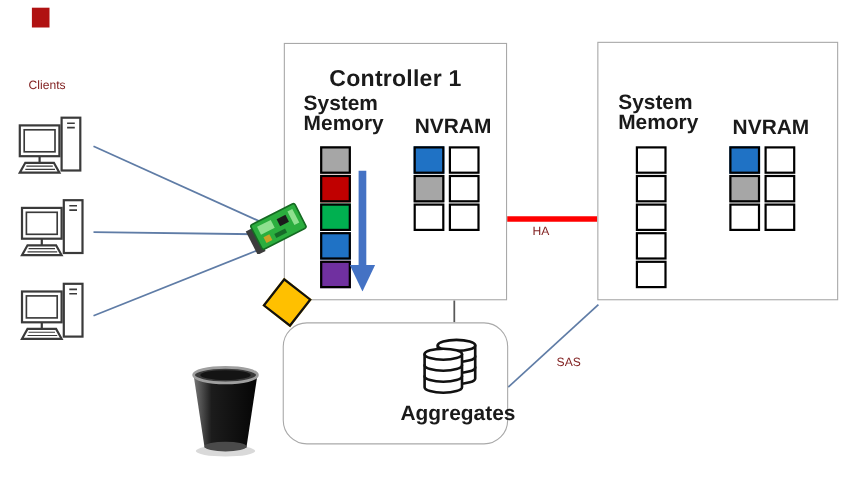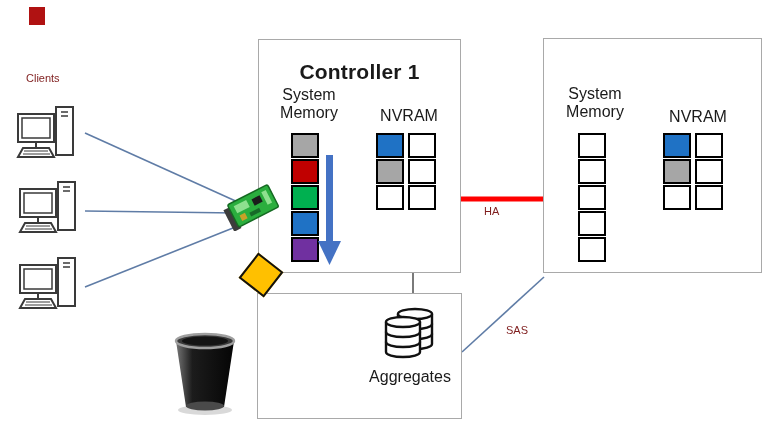--- a/index.html
+++ b/index.html
@@ -3,21 +3,21 @@
 <meta charset="utf-8">
 <style>
   html,body{margin:0;padding:0;background:#fff;}
   #canvas{position:relative;width:768px;height:435px;background:#ffffff;
           font-family:"Liberation Sans", sans-serif;color:#1a1a1a;overflow:hidden;}
   .abs{position:absolute;}
   .label{font-size:11px;color:#7f1d1d;}
   .box{position:absolute;background:#ffffff;border:1.5px solid #a9a9a9;box-sizing:border-box;}
   .box-title{position:absolute;top:8px;left:0;width:100%;text-align:center;
              font-size:21px;font-weight:bold;letter-spacing:0.2px;margin-top:12px;}
-  .sublabel{position:absolute;font-size:16px;line-height:18px;text-align:center;}
+  .sublabel{position:absolute;font-size:19px;line-height:18px;text-align:center;font-weight:bold;}
   .block-col{display:flex;flex-direction:column;gap:1px;}
   .block{width:28px;height:25px;border:2px solid #000;box-sizing:border-box;background:#fff;}
   .nvram-grid{display:flex;flex-direction:row;gap:4px;}
   svg{display:block;}
   #overlay{position:absolute;left:0;top:0;z-index:0;}
   .z1{z-index:1;} .z2{z-index:2;}
 </style>
 </head>
 <body>
 
@@ -124,21 +124,21 @@
         <div class="block-col">
           <div class="block" style="background: rgb(255, 255, 255);"></div>
           <div class="block" style="background: rgb(255, 255, 255);"></div>
           <div class="block" style="background: rgb(255, 255, 255);"></div>
         </div>
       </div>
   </div>
 
   <div class="abs label z1" style="left:484px;top:205px;width:34px;text-align:left;">HA</div>
 
-  <div class="box z1" style="left:257px;top:293px;width:205px;height:126px;">
+  <div class="box z1" style="left:257px;top:293px;width:205px;height:111px;border-radius:22px;">
     <svg class="abs" style="left:126px;top:12px;" width="52" height="58" viewBox="0 0 52 58">
       <g stroke="#111" stroke-width="2.4" fill="#fff" stroke-linecap="round">
         <path d="M14,8 v30 a17,5 0 0 0 34,0 v-30"></path>
         <path d="M14,18 a17,5 0 0 0 34,0" fill="none"></path>
         <path d="M14,28 a17,5 0 0 0 34,0" fill="none"></path>
         <ellipse cx="31" cy="8" rx="17" ry="5"></ellipse>
         <path d="M2,16 v30 a17,5 0 0 0 34,0 v-30"></path>
         <path d="M2,26 a17,5 0 0 0 34,0" fill="none"></path>
         <path d="M2,36 a17,5 0 0 0 34,0" fill="none"></path>
         <ellipse cx="19" cy="16" rx="17" ry="5"></ellipse>

